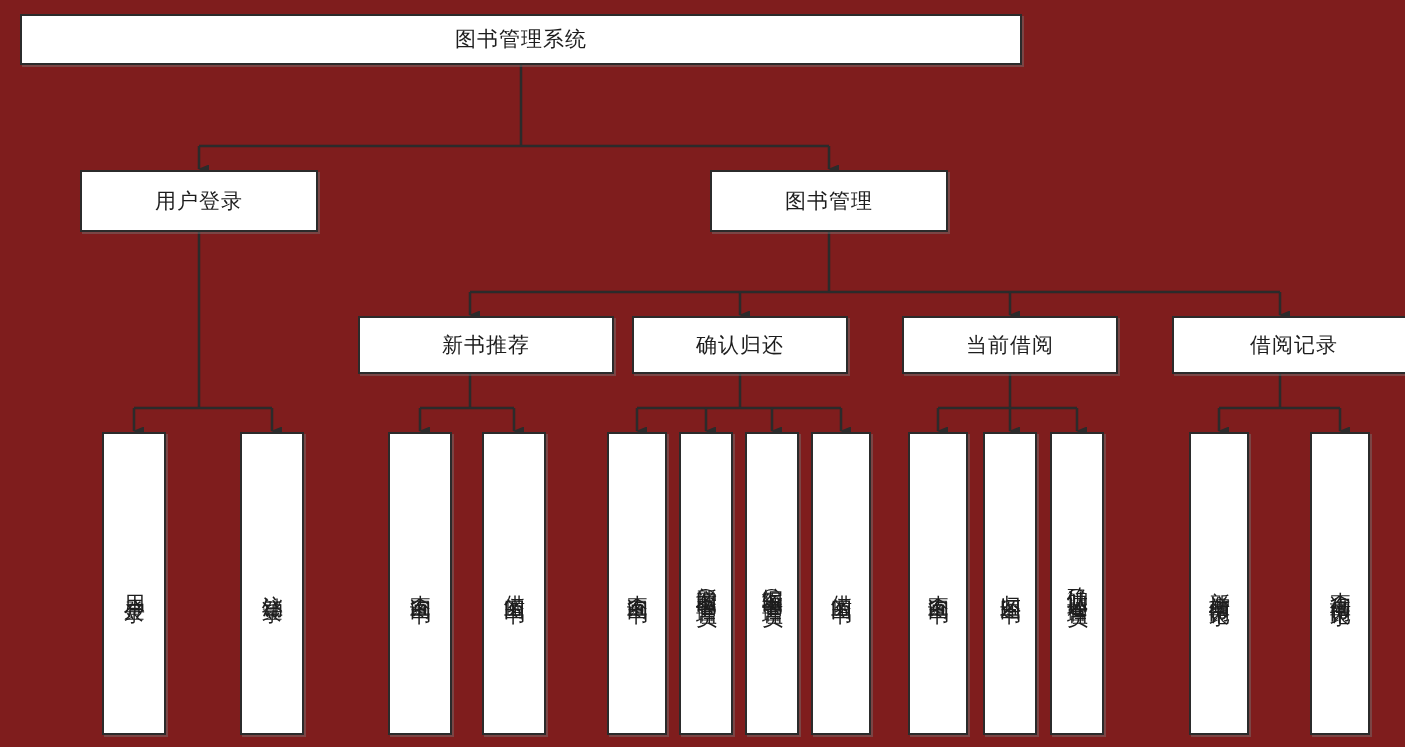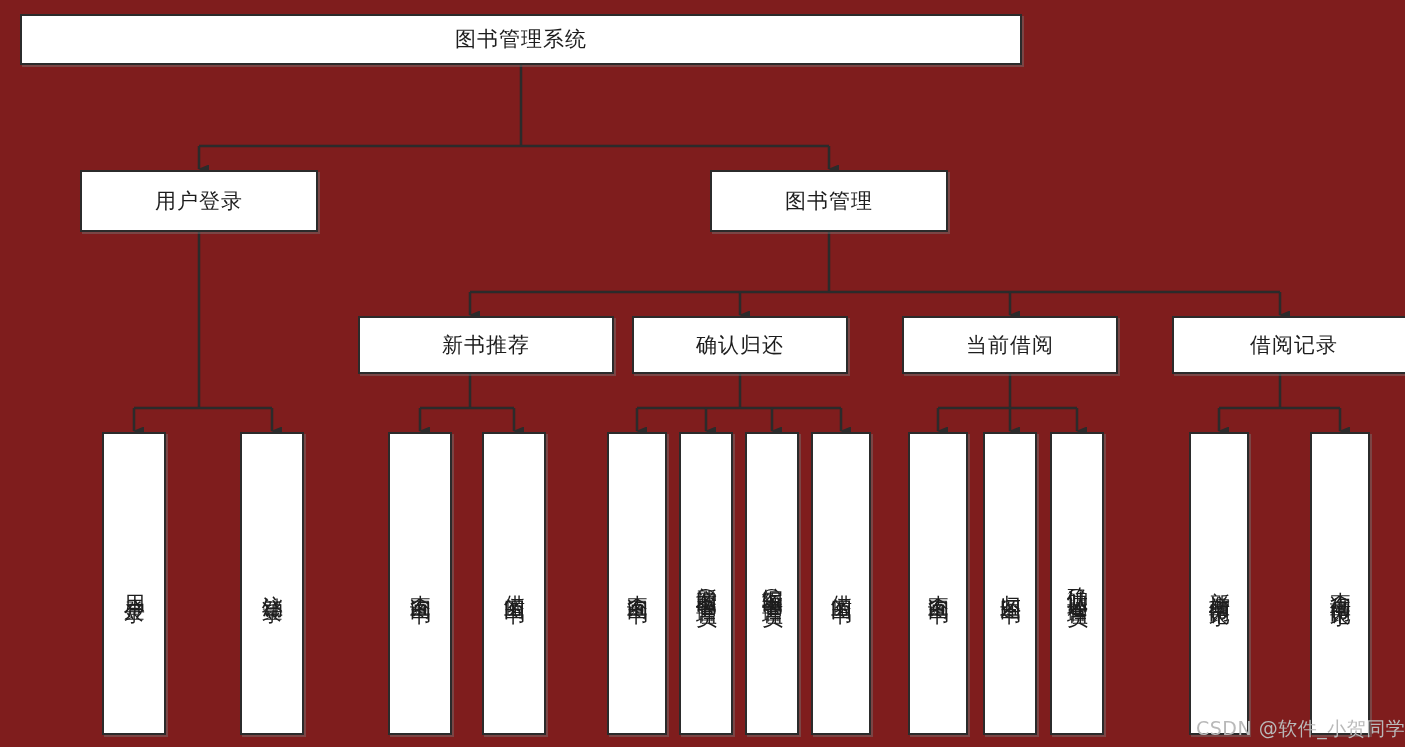--- a/index.html
+++ b/index.html
@@ -171,15 +171,14 @@
         <span class="label">确认归还（管理员）</span>
       </div>
       <div class="node v" style="left: 1189px; top: 432px; width: 60px; height: 303px;">
         <span class="label">新增借阅记录</span>
       </div>
       <div class="node v" style="left: 1310px; top: 432px; width: 60px; height: 303px;">
         <span class="label">查询借阅记录</span>
       </div>
     </div>
 
-  <div id="watermark" style="left:1196px; top:716px;">CSDN @软件_小贺同学</div>
 
 </div>
 
 </body></html>

